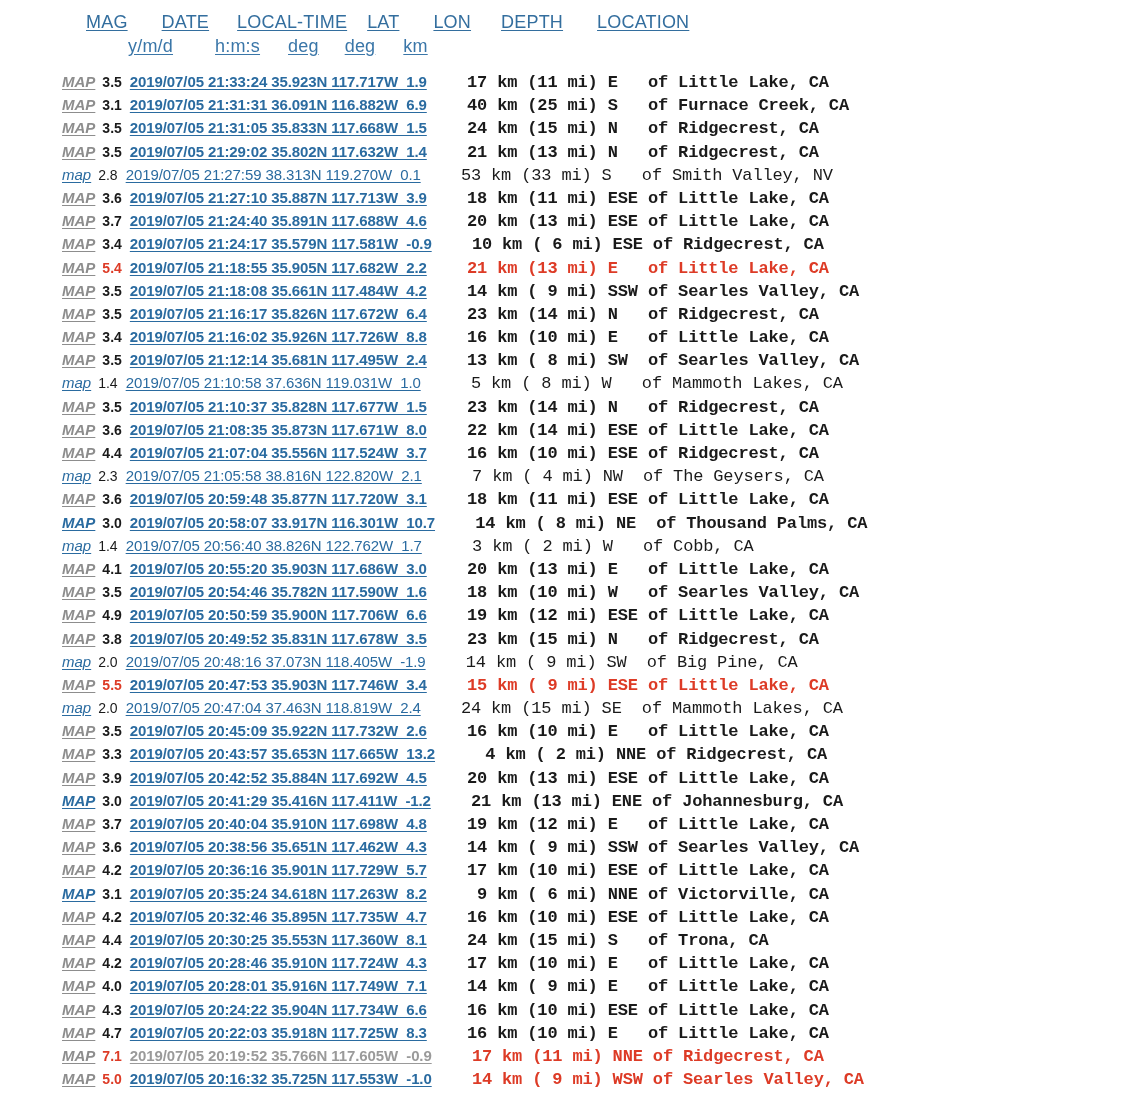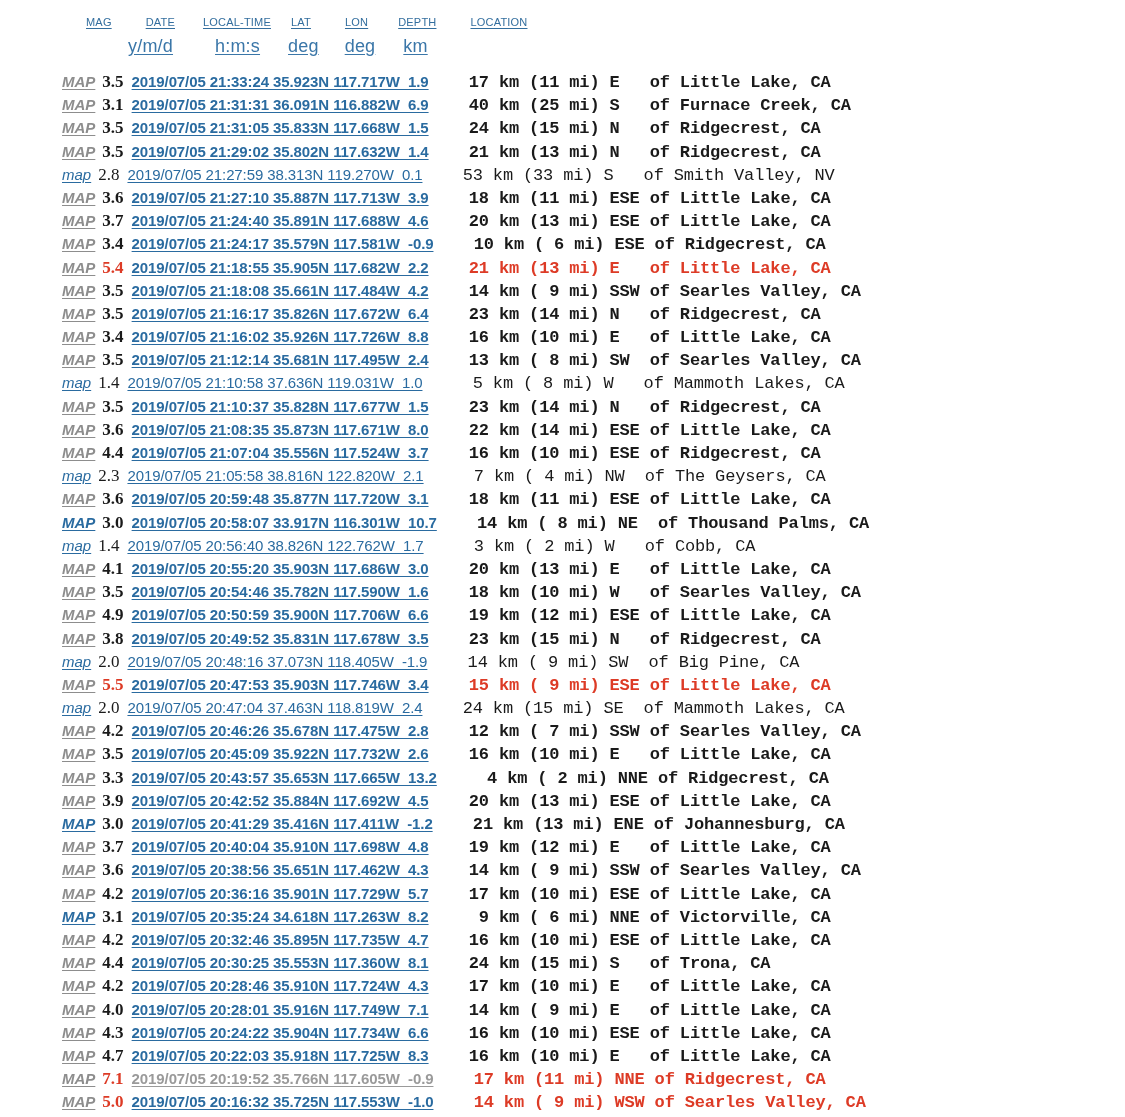--- a/index.html
+++ b/index.html
@@ -15,21 +15,21 @@
     color: #111111;
   }
 
   
   .header {
     padding-top: 10px;
     padding-left: 86px;
   }
   .hdr-line {
     font-family: "Liberation Sans", sans-serif;
-    font-size: 11px;
+    font-size: 18px;
     letter-spacing: 0.2px;
     white-space: pre;
     line-height: 25px;
     color: #2f6ea5;
   }
   .hdr-line a {
     color: #336e9e;
     text-decoration: underline;
     text-underline-offset: 2px;
   }
@@ -58,22 +58,22 @@
     font-size: 15px;
     color: #8d8d8d;
     text-decoration: underline;
     text-underline-offset: 2px;
     font-style: italic;
   }
   .qrow.bold .maplink { font-weight: bold; }
   .maplink.unvisited { color: #2a6ba0; }
 
   .mag {
-    font-family: Liberation Serif, serif;
-    font-size: 17px;
+    font-family: Liberation Sans, sans-serif;
+    font-size: 14px;
     color: #1a1a1a;
     padding-left: 7px;
   }
   .qrow.bold .mag { font-weight: bold; }
   .qrow.red .mag { color: #dd3b26; }
 
   .detail {
     font-family: "Liberation Sans", sans-serif;
     font-size: 15px;
     color: #2a6ba0;
@@ -127,21 +127,20 @@
     <div class="qrow bold"><a href="#" class="maplink">MAP</a><span class="mag">3.6</span><a href="#" class="detail">2019/07/05 20:59:48 35.877N 117.720W  3.1</a><span class="rightblk">    18 km (11 mi) ESE of Little Lake, CA</span></div>
     <div class="qrow bold"><a href="#" class="maplink unvisited">MAP</a><span class="mag">3.0</span><a href="#" class="detail">2019/07/05 20:58:07 33.917N 116.301W  10.7</a><span class="rightblk">    14 km ( 8 mi) NE  of Thousand Palms, CA</span></div>
     <div class="qrow"><a href="#" class="maplink unvisited">map</a><span class="mag">1.4</span><a href="#" class="detail">2019/07/05 20:56:40 38.826N 122.762W  1.7</a><span class="rightblk">     3 km ( 2 mi) W   of Cobb, CA</span></div>
     <div class="qrow bold"><a href="#" class="maplink">MAP</a><span class="mag">4.1</span><a href="#" class="detail">2019/07/05 20:55:20 35.903N 117.686W  3.0</a><span class="rightblk">    20 km (13 mi) E   of Little Lake, CA</span></div>
     <div class="qrow bold"><a href="#" class="maplink">MAP</a><span class="mag">3.5</span><a href="#" class="detail">2019/07/05 20:54:46 35.782N 117.590W  1.6</a><span class="rightblk">    18 km (10 mi) W   of Searles Valley, CA</span></div>
     <div class="qrow bold"><a href="#" class="maplink">MAP</a><span class="mag">4.9</span><a href="#" class="detail">2019/07/05 20:50:59 35.900N 117.706W  6.6</a><span class="rightblk">    19 km (12 mi) ESE of Little Lake, CA</span></div>
     <div class="qrow bold"><a href="#" class="maplink">MAP</a><span class="mag">3.8</span><a href="#" class="detail">2019/07/05 20:49:52 35.831N 117.678W  3.5</a><span class="rightblk">    23 km (15 mi) N   of Ridgecrest, CA</span></div>
     <div class="qrow"><a href="#" class="maplink unvisited">map</a><span class="mag">2.0</span><a href="#" class="detail">2019/07/05 20:48:16 37.073N 118.405W  -1.9</a><span class="rightblk">    14 km ( 9 mi) SW  of Big Pine, CA</span></div>
     <div class="qrow bold red"><a href="#" class="maplink">MAP</a><span class="mag">5.5</span><a href="#" class="detail">2019/07/05 20:47:53 35.903N 117.746W  3.4</a><span class="rightblk">    15 km ( 9 mi) ESE of Little Lake, CA</span></div>
     <div class="qrow"><a href="#" class="maplink unvisited">map</a><span class="mag">2.0</span><a href="#" class="detail">2019/07/05 20:47:04 37.463N 118.819W  2.4</a><span class="rightblk">    24 km (15 mi) SE  of Mammoth Lakes, CA</span></div>
-    <div class="qrow bold"><a href="#" class="maplink">MAP</a><span class="mag">4.2</span><a href="#" class="detail">2019/07/05 20:46:26 35.678N 117.475W  2.8</a><span class="rightblk">    12 km ( 7 mi) SSW of Searles Valley, CA</span></div>
     <div class="qrow bold"><a href="#" class="maplink">MAP</a><span class="mag">3.5</span><a href="#" class="detail">2019/07/05 20:45:09 35.922N 117.732W  2.6</a><span class="rightblk">    16 km (10 mi) E   of Little Lake, CA</span></div>
     <div class="qrow bold"><a href="#" class="maplink">MAP</a><span class="mag">3.3</span><a href="#" class="detail">2019/07/05 20:43:57 35.653N 117.665W  13.2</a><span class="rightblk">     4 km ( 2 mi) NNE of Ridgecrest, CA</span></div>
     <div class="qrow bold"><a href="#" class="maplink">MAP</a><span class="mag">3.9</span><a href="#" class="detail">2019/07/05 20:42:52 35.884N 117.692W  4.5</a><span class="rightblk">    20 km (13 mi) ESE of Little Lake, CA</span></div>
     <div class="qrow bold"><a href="#" class="maplink unvisited">MAP</a><span class="mag">3.0</span><a href="#" class="detail">2019/07/05 20:41:29 35.416N 117.411W  -1.2</a><span class="rightblk">    21 km (13 mi) ENE of Johannesburg, CA</span></div>
     <div class="qrow bold"><a href="#" class="maplink">MAP</a><span class="mag">3.7</span><a href="#" class="detail">2019/07/05 20:40:04 35.910N 117.698W  4.8</a><span class="rightblk">    19 km (12 mi) E   of Little Lake, CA</span></div>
     <div class="qrow bold"><a href="#" class="maplink">MAP</a><span class="mag">3.6</span><a href="#" class="detail">2019/07/05 20:38:56 35.651N 117.462W  4.3</a><span class="rightblk">    14 km ( 9 mi) SSW of Searles Valley, CA</span></div>
     <div class="qrow bold"><a href="#" class="maplink">MAP</a><span class="mag">4.2</span><a href="#" class="detail">2019/07/05 20:36:16 35.901N 117.729W  5.7</a><span class="rightblk">    17 km (10 mi) ESE of Little Lake, CA</span></div>
     <div class="qrow bold"><a href="#" class="maplink unvisited">MAP</a><span class="mag">3.1</span><a href="#" class="detail">2019/07/05 20:35:24 34.618N 117.263W  8.2</a><span class="rightblk">     9 km ( 6 mi) NNE of Victorville, CA</span></div>
     <div class="qrow bold"><a href="#" class="maplink">MAP</a><span class="mag">4.2</span><a href="#" class="detail">2019/07/05 20:32:46 35.895N 117.735W  4.7</a><span class="rightblk">    16 km (10 mi) ESE of Little Lake, CA</span></div>
     <div class="qrow bold"><a href="#" class="maplink">MAP</a><span class="mag">4.4</span><a href="#" class="detail">2019/07/05 20:30:25 35.553N 117.360W  8.1</a><span class="rightblk">    24 km (15 mi) S   of Trona, CA</span></div>

